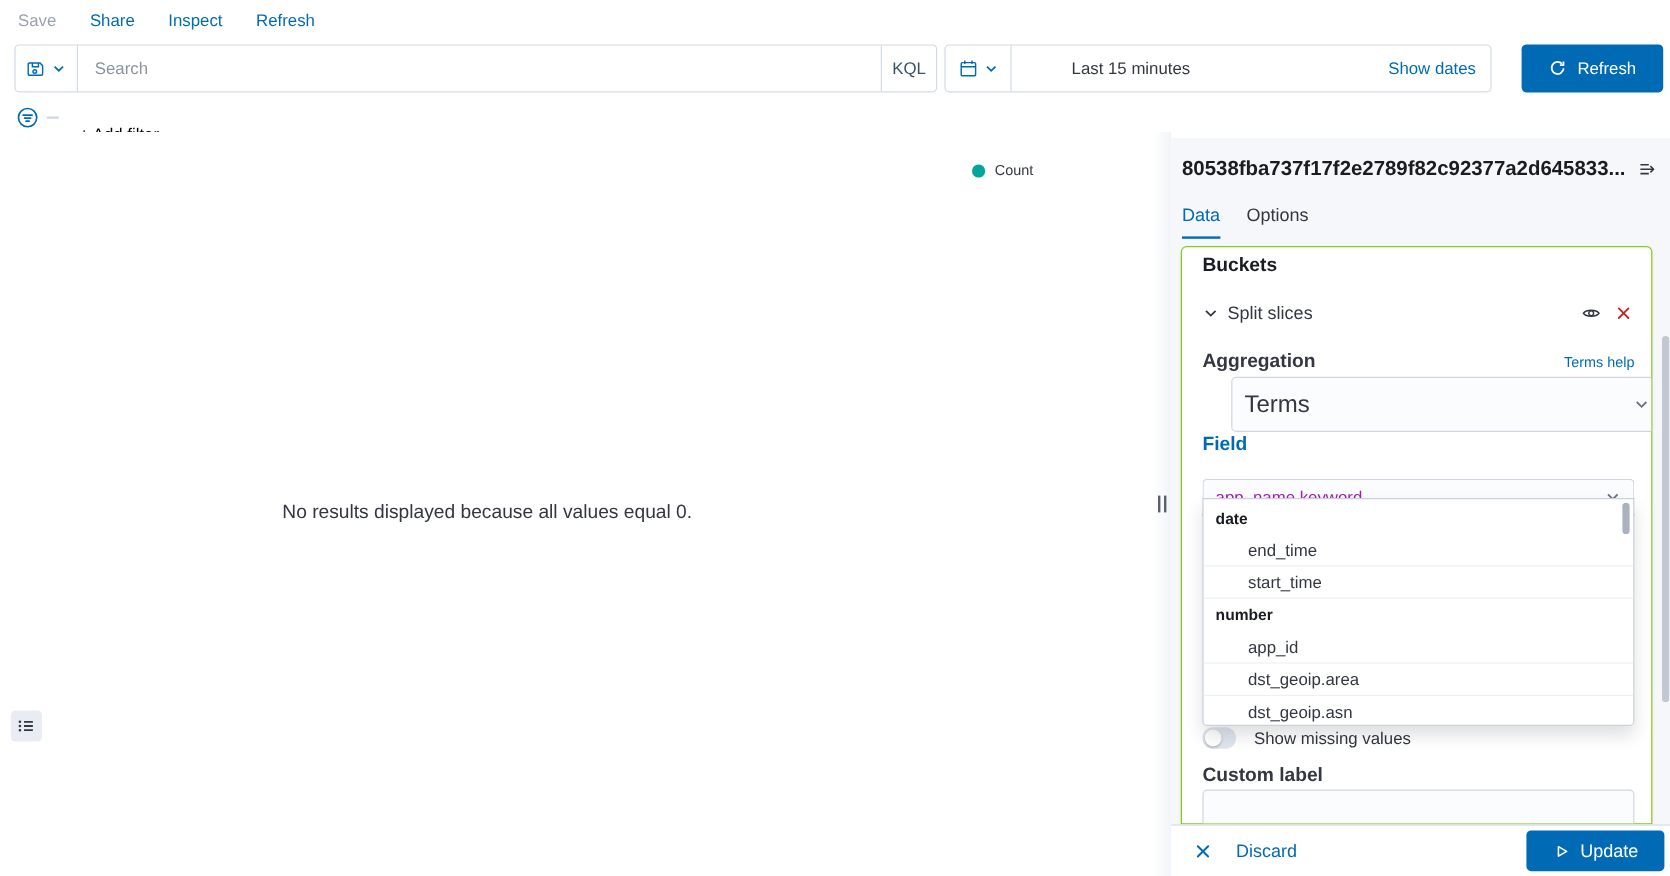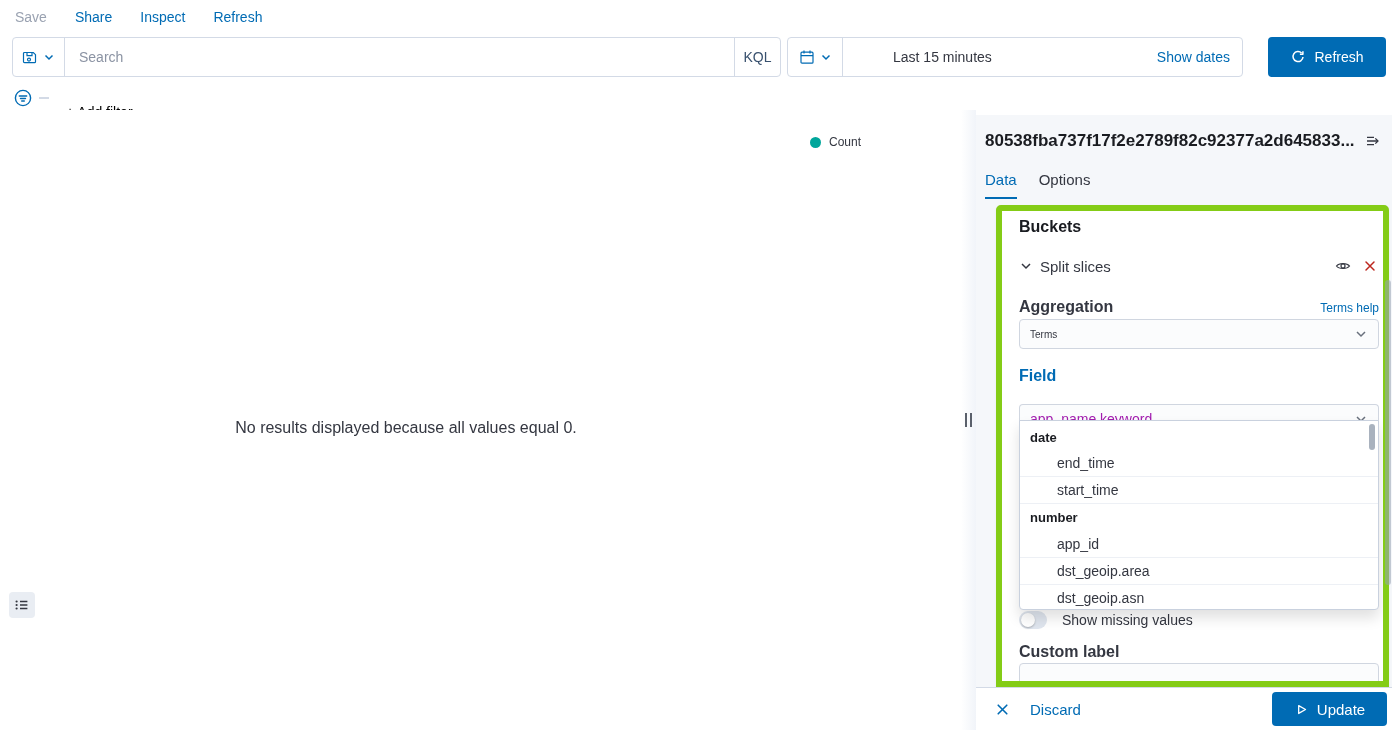--- a/index.html
+++ b/index.html
@@ -71,37 +71,37 @@
   .panel-title-row { position:absolute; left:9px; top:16px; width:398px; display:flex;
     align-items:center; justify-content:space-between; }
   .panel-title { font-size:17px; font-weight:700; color:#1a1c21; white-space:nowrap;
     overflow:hidden; text-overflow:clip; max-width:375px; }
   .collapse-btn { border:none; background:transparent; color:#343741; cursor:pointer; padding:2px; }
   .tabs { position:absolute; left:9px; top:56px; display:flex; gap:22px; }
   .tab { font-size:15px; padding-bottom:9px; border-bottom:2px solid transparent; cursor:pointer; color:#343741; }
   .tab.active { color:#006bb4; font-weight:500; border-bottom-color:#006bb4; }
 
   
-  .card { position:absolute; left:20px; top:90px; width:393px; height:482px; background:#fff;
-    border:6px solid #84cc16; border-radius:5px 5px 0 0; box-shadow:0 1px 3px rgba(0,0,0,.05); overflow:hidden; }
+  .card { position:absolute; left:8px; top:90px; width:393px; height:482px; background:#fff;
+    border:1px solid #84cc16; border-radius:5px 5px 0 0; box-shadow:0 1px 3px rgba(0,0,0,.05); overflow:hidden; }
   .card-abs { position:absolute; left:17px; width:360px; }
   .buckets-heading { top:7px; font-size:16px; font-weight:700; color:#1a1c21; }
   .accordion-row { top:42px; height:26px; display:flex; align-items:center; }
   .accordion-chevron { color:#343741; margin-right:7px; cursor:pointer; }
   .accordion-label { font-size:15px; color:#343741; flex:1; cursor:pointer; }
   .eye-btn, .x-btn { border:none; background:transparent; cursor:pointer; padding:2px; }
   .eye-btn { color:#343741; margin-right:8px; }
   .x-btn { color:#bd271e; }
   .form-label-row { display:flex; justify-content:space-between; align-items:baseline; }
   .agg-row { top:87px; }
   .form-label { font-size:16px; font-weight:700; color:#343741; }
   .form-label.focused { color:#006bb4; }
   .help-link { font-size:12px; color:#006bb4; text-decoration:none; cursor:pointer; }
-  .select { height:30px; background:#fbfcfd; border:1px solid #d0d6e0; border-radius:4px;
-    display:flex; align-items:center; padding:0 10px; font-size:10px; color:#343741; cursor:pointer; }
+  .select { height:46px; background:#fbfcfd; border:1px solid #d0d6e0; border-radius:4px;
+    display:flex; align-items:center; padding:0 10px; font-size:20px; color:#343741; cursor:pointer;margin-left:24px; }
   .select .grow { flex:1; }
   .select .chev { color:#69707d; }
   .terms-select { top:108px; }
   .field-label-row { top:156px; }
   .combobox { top:178px; height:31px; background:#fbfcfd; border:1px solid #d0d6e0;
     border-bottom:2px solid #006bb4; border-radius:4px 4px 0 0; display:flex; align-items:center;
     padding:0 10px; font-size:14px; color:#a21caf; cursor:text;margin-top:15px; }
   .combobox .grow { flex:1; }
 
   

